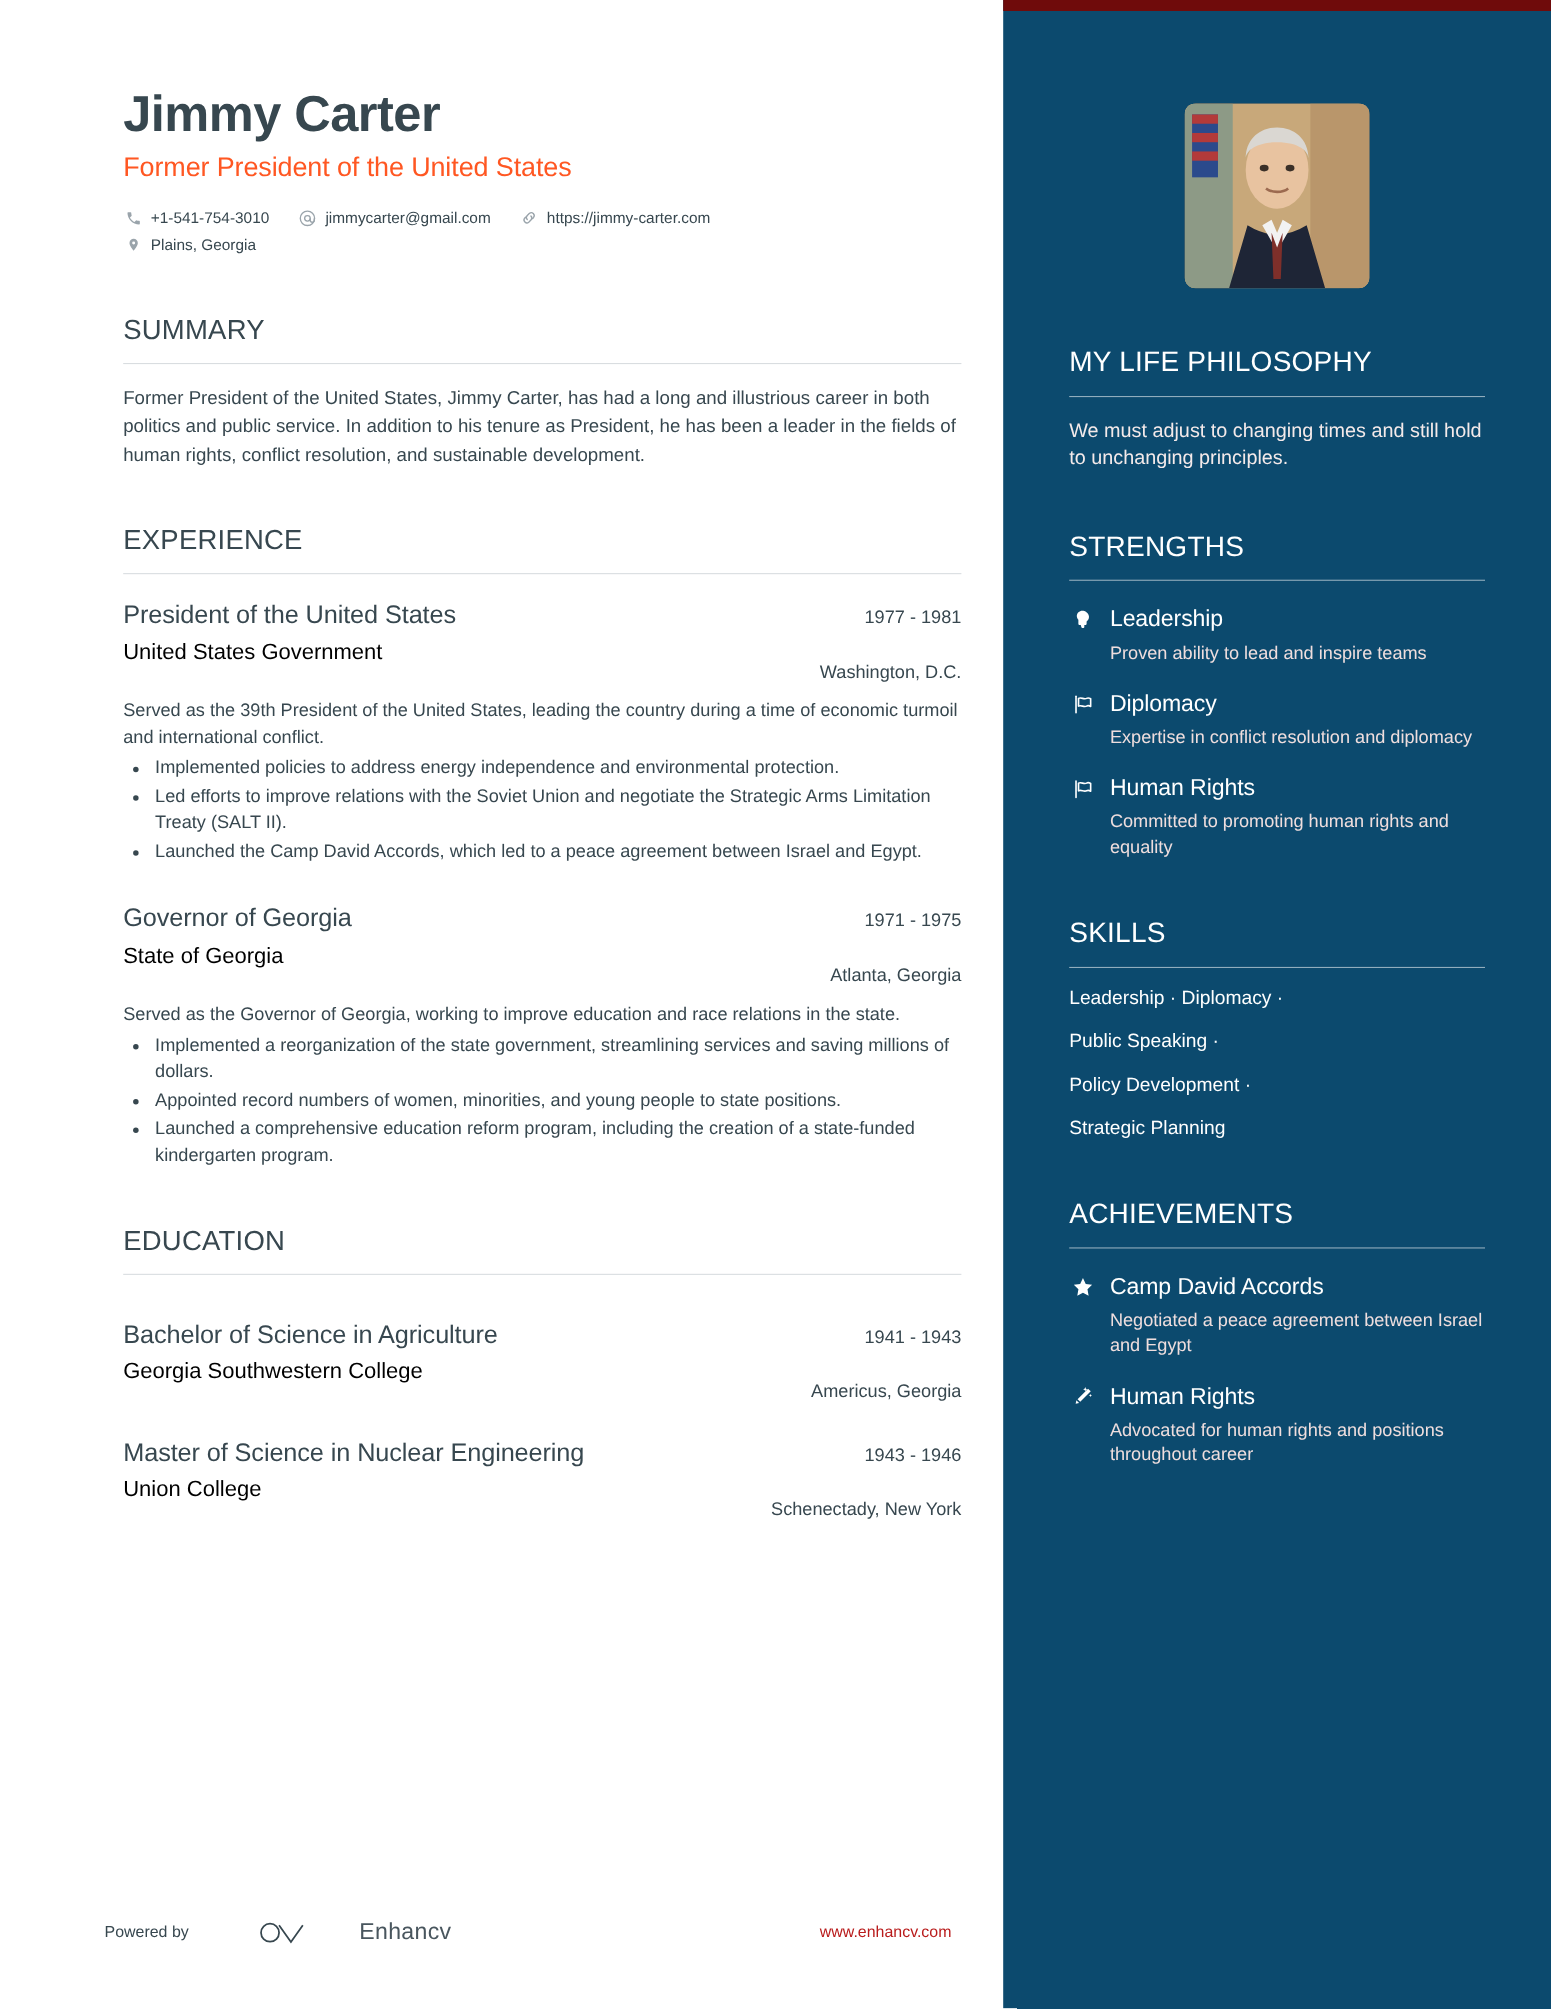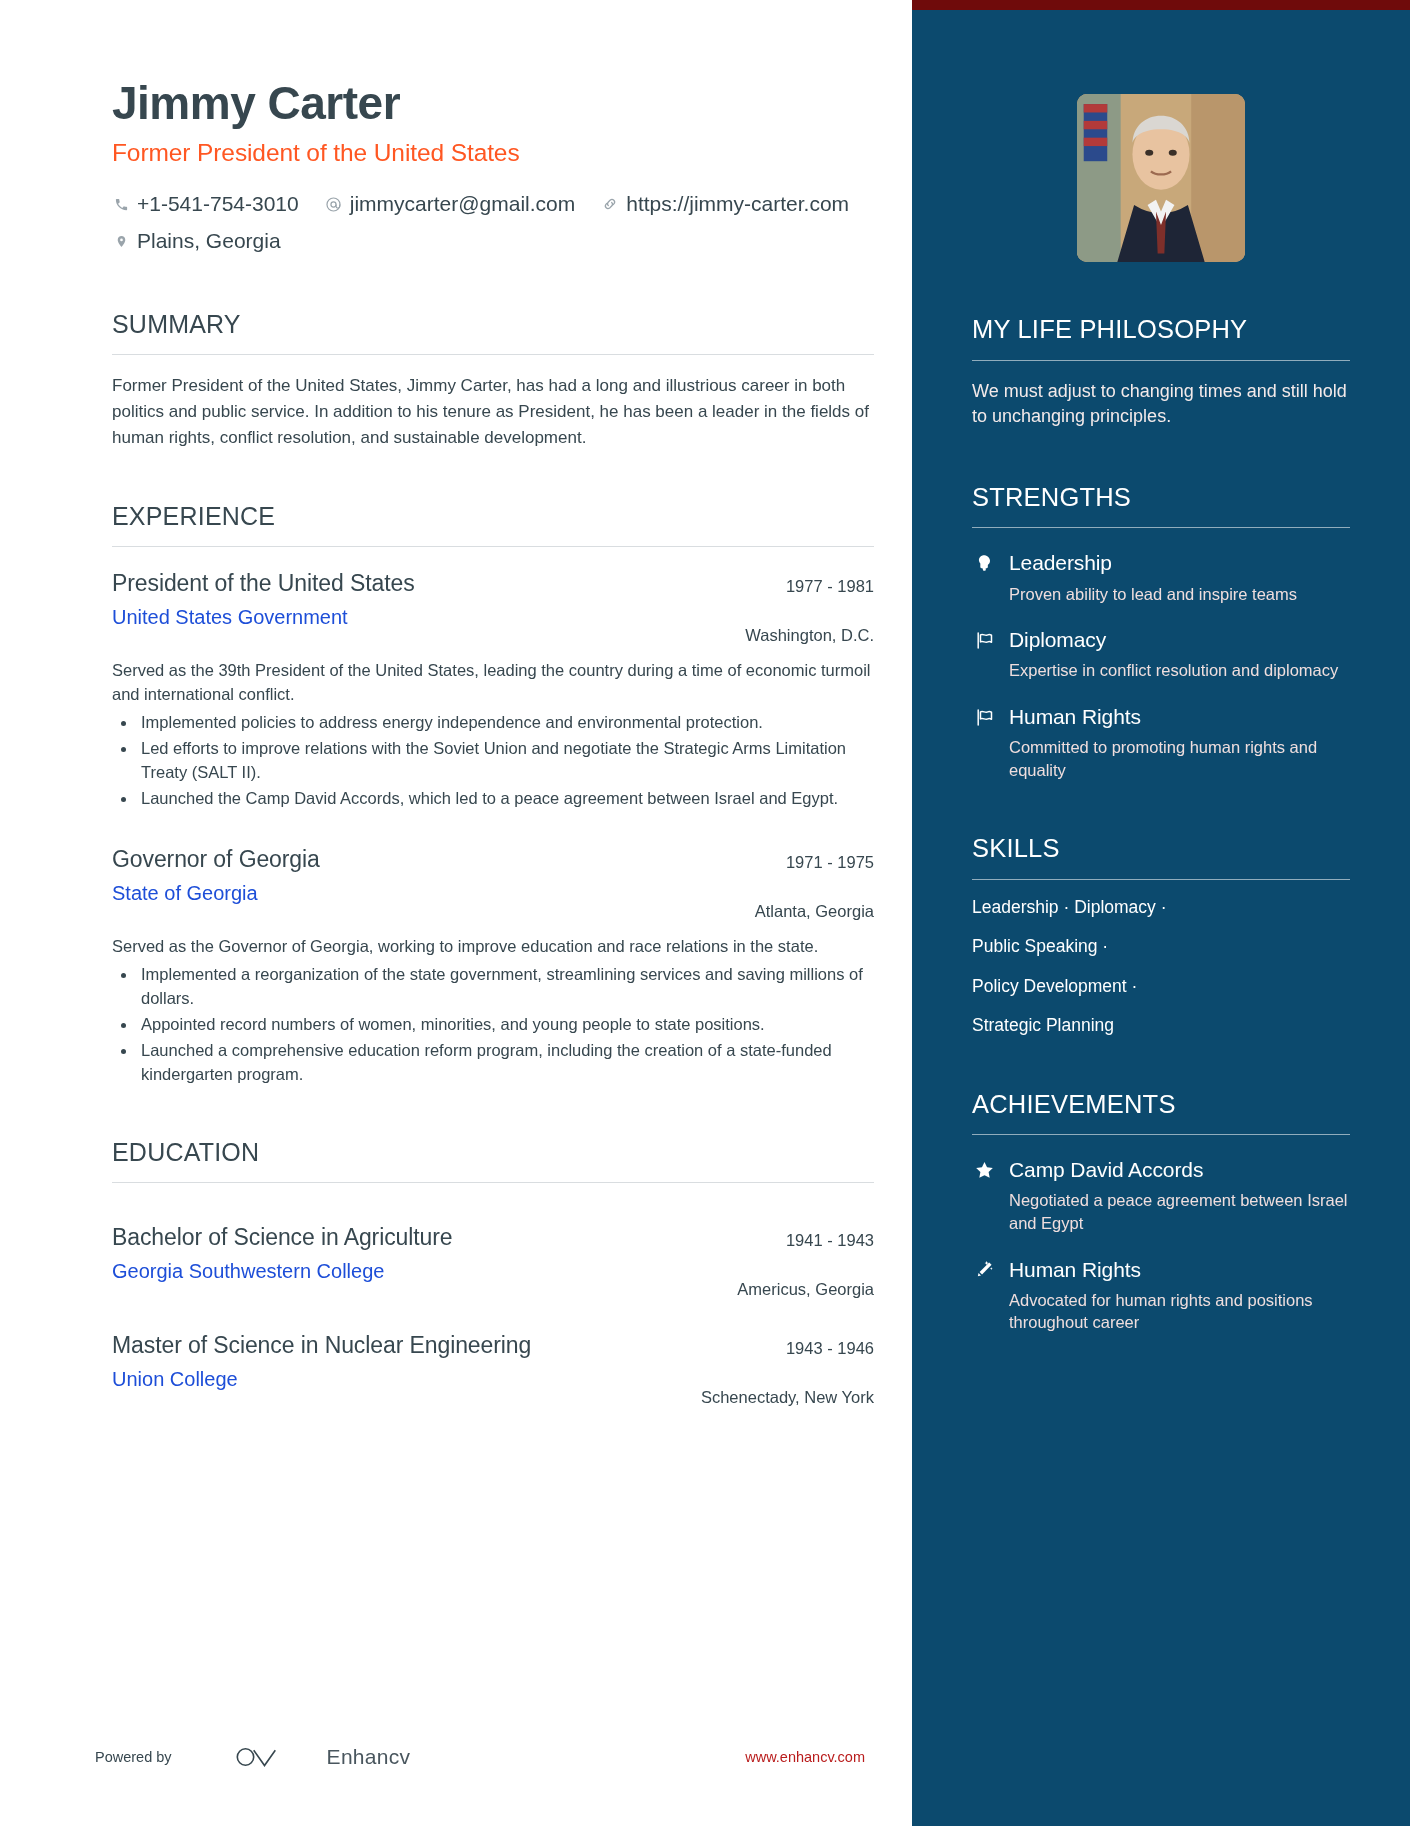--- a/index.html
+++ b/index.html
@@ -39,21 +39,21 @@
     color: #ff5722;
     margin-top: 8px;
     line-height: 1.2;
     letter-spacing: -0.1px;
   }
   .contact-rows { margin-top: 19px; }
   .contact-line {
     display: flex;
     align-items: center;
     flex-wrap: wrap;
-    font-size: 21px;
+    font-size: 14px;
     color: #37474f;
     line-height: 1.75;
   }
   .contact-item {
     display: inline-flex;
     align-items: center;
     margin-right: 26px;
     white-space: nowrap;
   }
   .contact-item:last-child { margin-right: 0; }
@@ -104,21 +104,21 @@
     padding-top: 6px;
   }
   .entry-title {
     font-size: 23px;
     color: #37474f;
     line-height: 1.28;
     letter-spacing: -0.1px;
   }
   .entry-org {
     font-size: 20px;
-    color: #1d4ed8;
+    color: #000000;
     margin-top: 6px;
     line-height: 1.3;
   }
   .entry-date {
     font-size: 16.5px;
     color: #37474f;
     line-height: 1.35;
   }
   .entry-loc {
     font-size: 16.5px;

